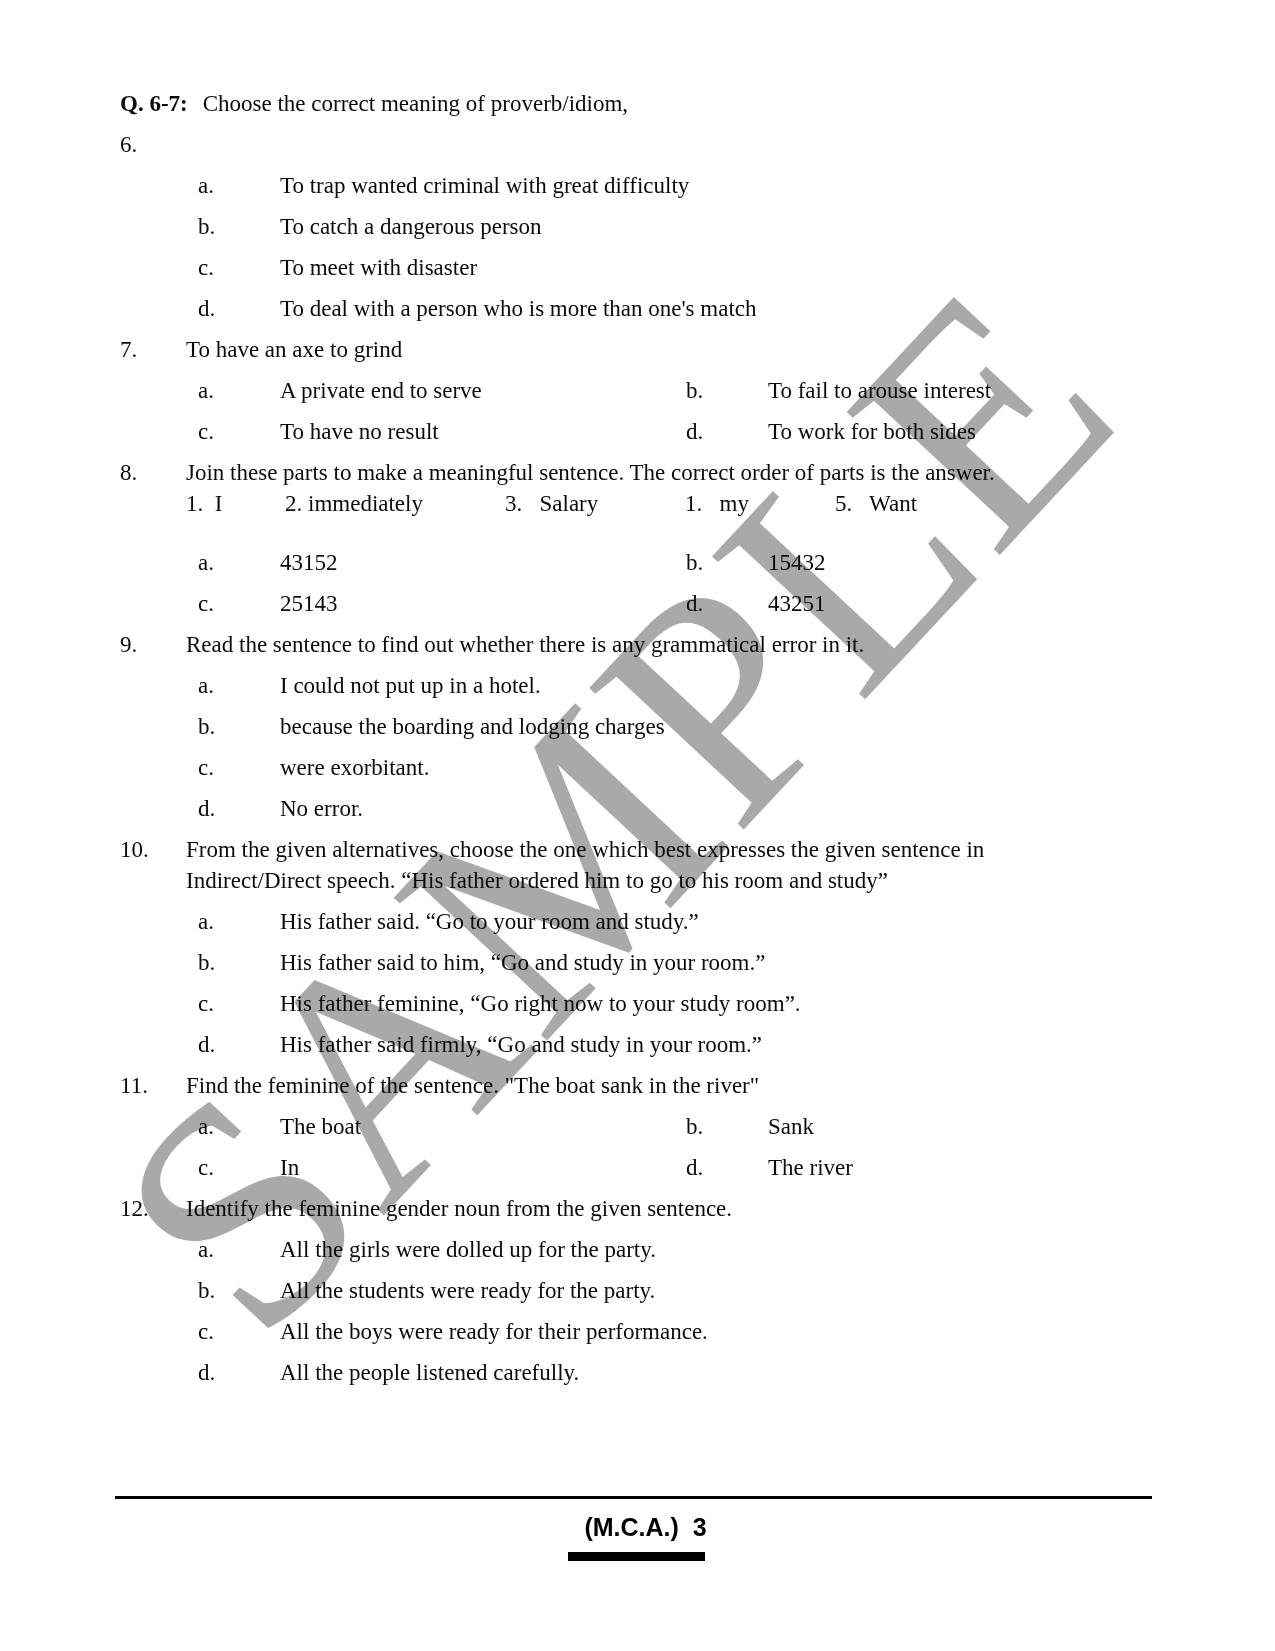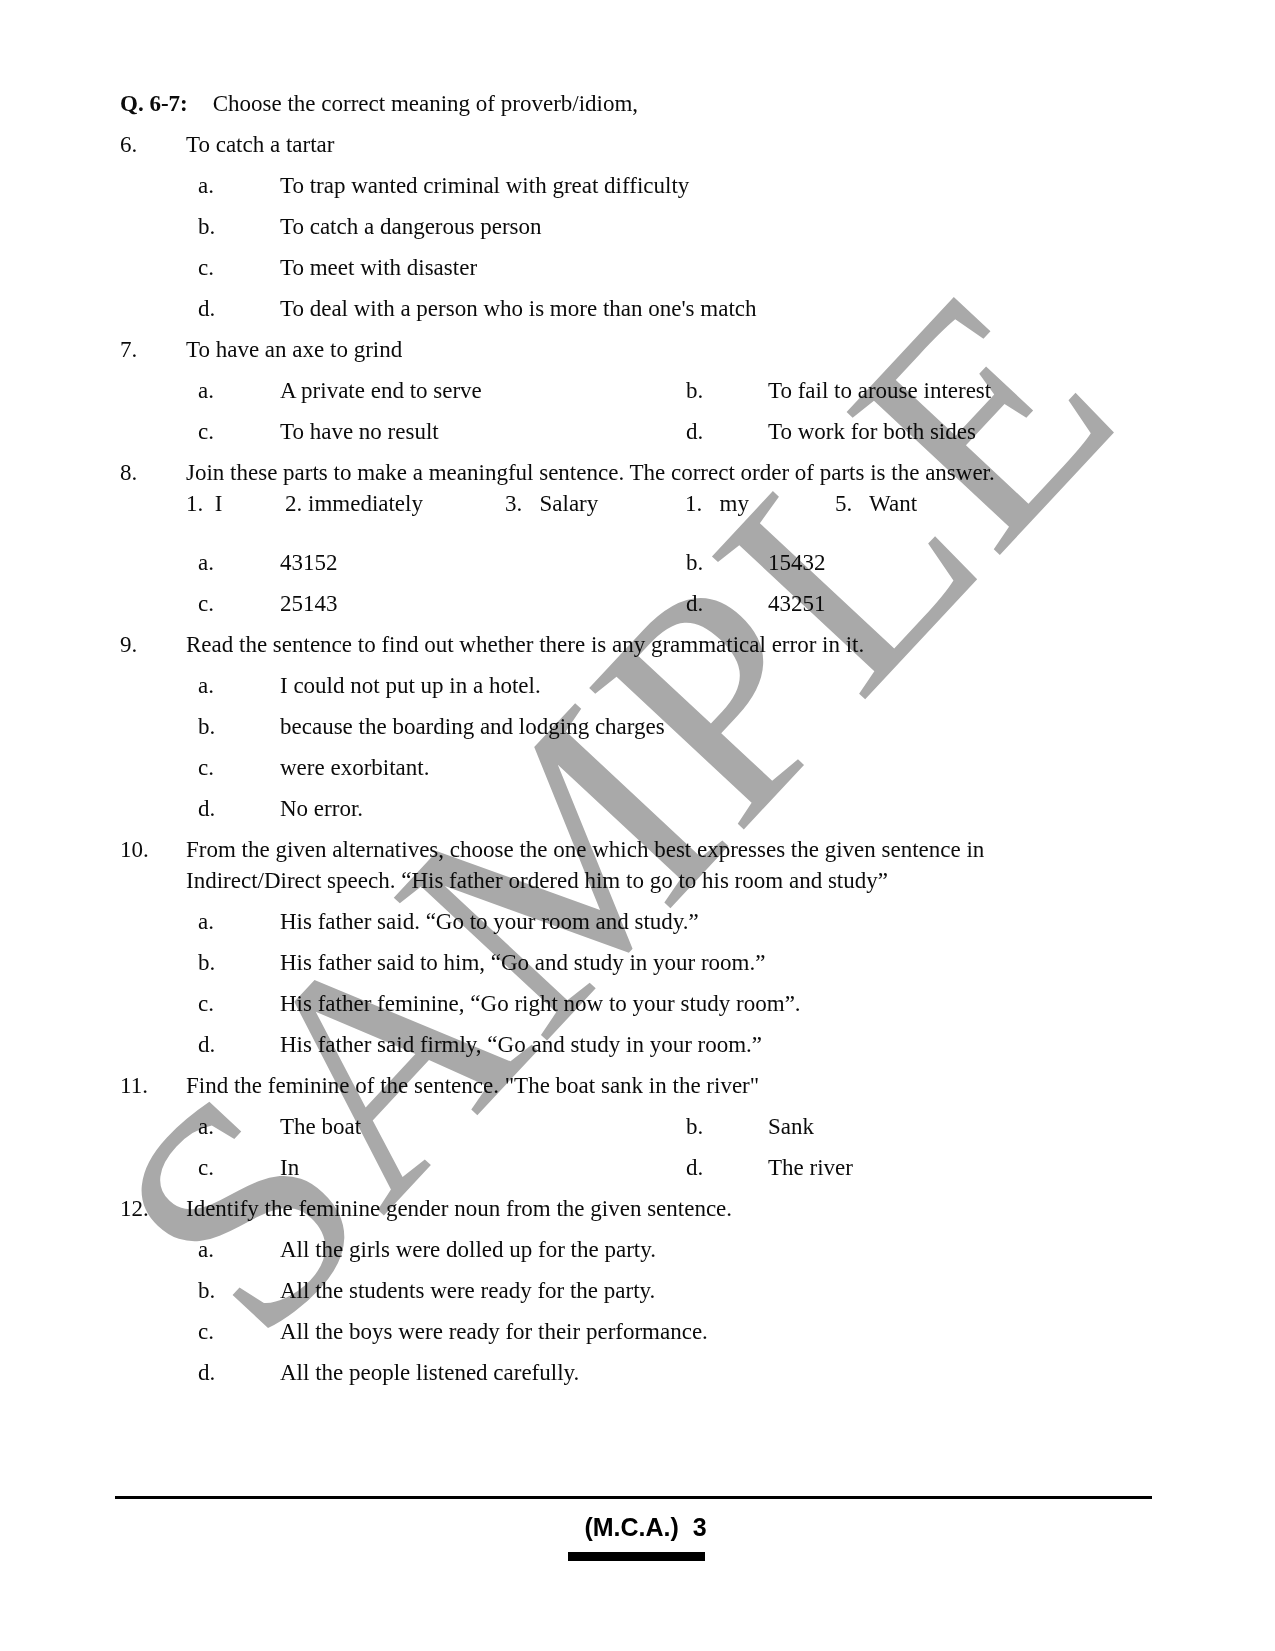--- a/index.html
+++ b/index.html
@@ -34,21 +34,21 @@
   
   .content {
     position: absolute;
     inset: 0;
     z-index: 1;
     padding: 88px 60px 0 120px;
     box-sizing: border-box;
   }
   .instruction { display: flex; margin-bottom: 10px; gap: 15px; }
   .instruction .ilabel { font-weight: bold; white-space: pre; }
-  .instruction .itext { margin-left: 10px; }
+  .instruction .itext { }
 
   .qhead { display: flex; margin-bottom: 10px; }
   .qhead.tight { margin-bottom: 0; }
   .qnum { width: 66px; flex-shrink: 0; }
   .qtext { flex: 1; max-width: 910px; }
 
   .opt { display: flex; margin-left: 78px; margin-bottom: 10px; }
   .oletter { width: 82px; flex-shrink: 0; }
   .otext { flex: 1; font-family: Liberation Serif, serif; }
 
@@ -108,21 +108,20 @@
   <div class="content">
 
     <div class="instruction">
       <span class="ilabel">Q. 6-7:</span>
       <span class="itext">Choose the correct meaning of proverb/idiom,</span>
     </div>
 
     <section>
       <div class="qhead">
         <span class="qnum">6.</span>
-        <span class="qtext">To catch a tartar</span>
       </div>
       <div class="opt">
         <span class="oletter">a.</span>
         <span class="otext">To trap wanted criminal with great difficulty</span>
       </div>
       <div class="opt">
         <span class="oletter">b.</span>
         <span class="otext">To catch a dangerous person</span>
       </div>
       <div class="opt">

